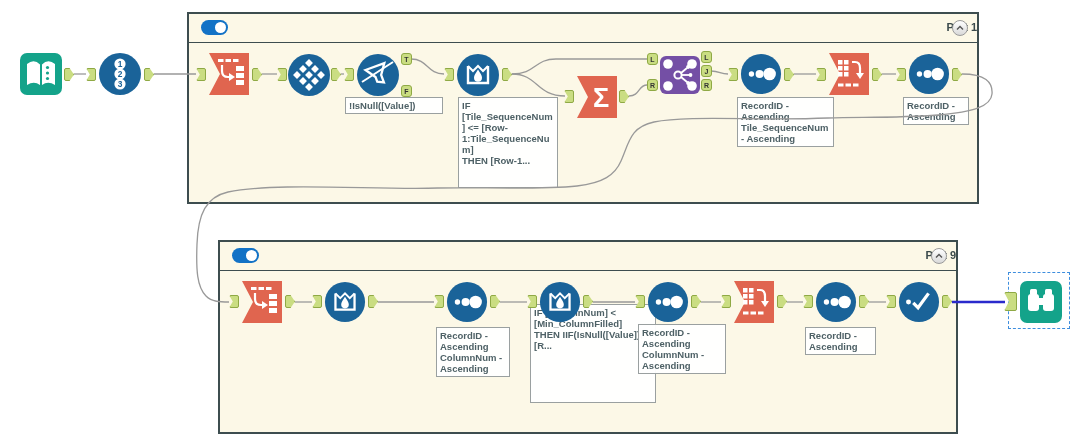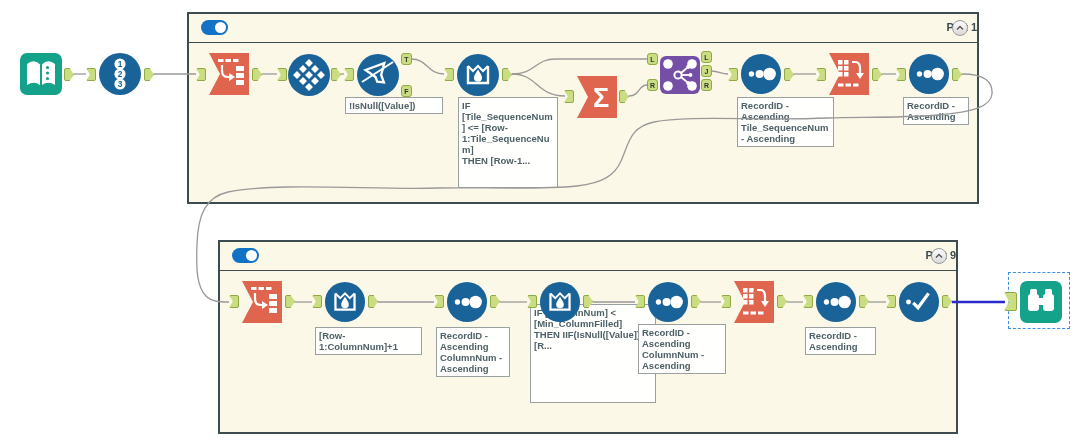--- a/index.html
+++ b/index.html
@@ -64,21 +64,20 @@
 
   <div class="sel-rect" style="left:1008px;top:272px;width:62px;height:57px;"></div>
 
   <div class="annotation" style="left:345px;top:97px;width:98px;">!IsNull([Value])</div>
   <div class="annotation" style="left:458px;top:97px;width:100px;min-height:91px;">IF
 [Tile_SequenceNum] &lt;= [Row-1:Tile_SequenceNum]
 THEN [Row-1...</div>
   <div class="annotation" style="left:737px;top:97px;width:97px;">RecordID - Ascending
 Tile_SequenceNum - Ascending</div>
   <div class="annotation" style="left:903px;top:97px;width:66px;">RecordID - Ascending</div>
-  <div class="annotation" style="left:315px;top:327px;width:107px;">[Row-1:ColumnNum]+1</div>
   <div class="annotation" style="left:436px;top:327px;width:74px;">RecordID - Ascending
 ColumnNum - Ascending</div>
   <div class="annotation" style="left:530px;top:304px;width:126px;min-height:99px;">IF [ColumnNum] &lt; [Min_ColumnFilled]
 THEN IIF(IsNull([Value]),[R...</div>
   <div class="annotation" style="left:638px;top:324px;width:88px;">RecordID - Ascending
 ColumnNum - Ascending</div>
   <div class="annotation" style="left:805px;top:327px;width:71px;">RecordID - Ascending</div>
 
   <svg class="wires" width="1081" height="443">
     <g fill="none" stroke="#999999" stroke-width="1.3">

